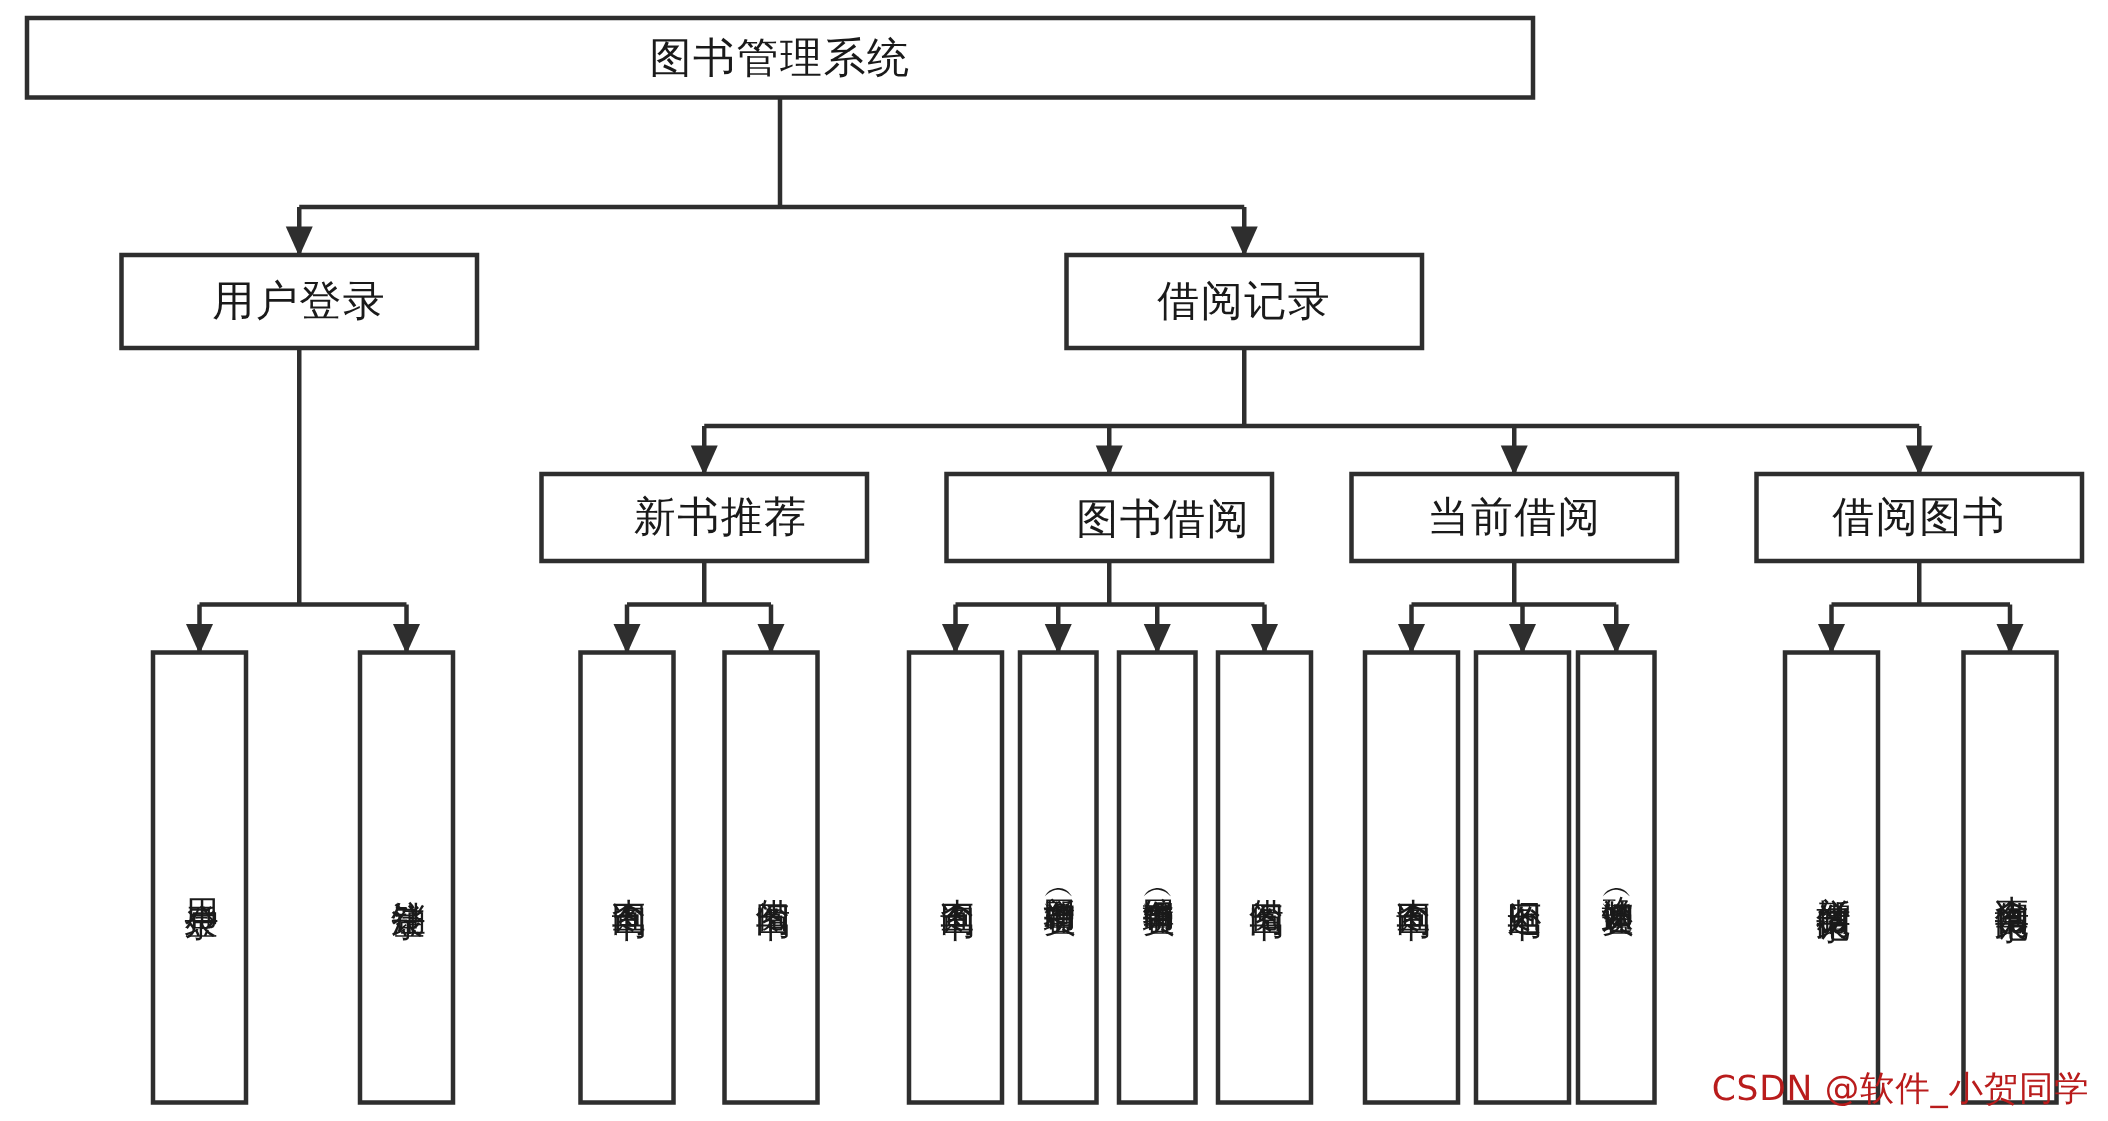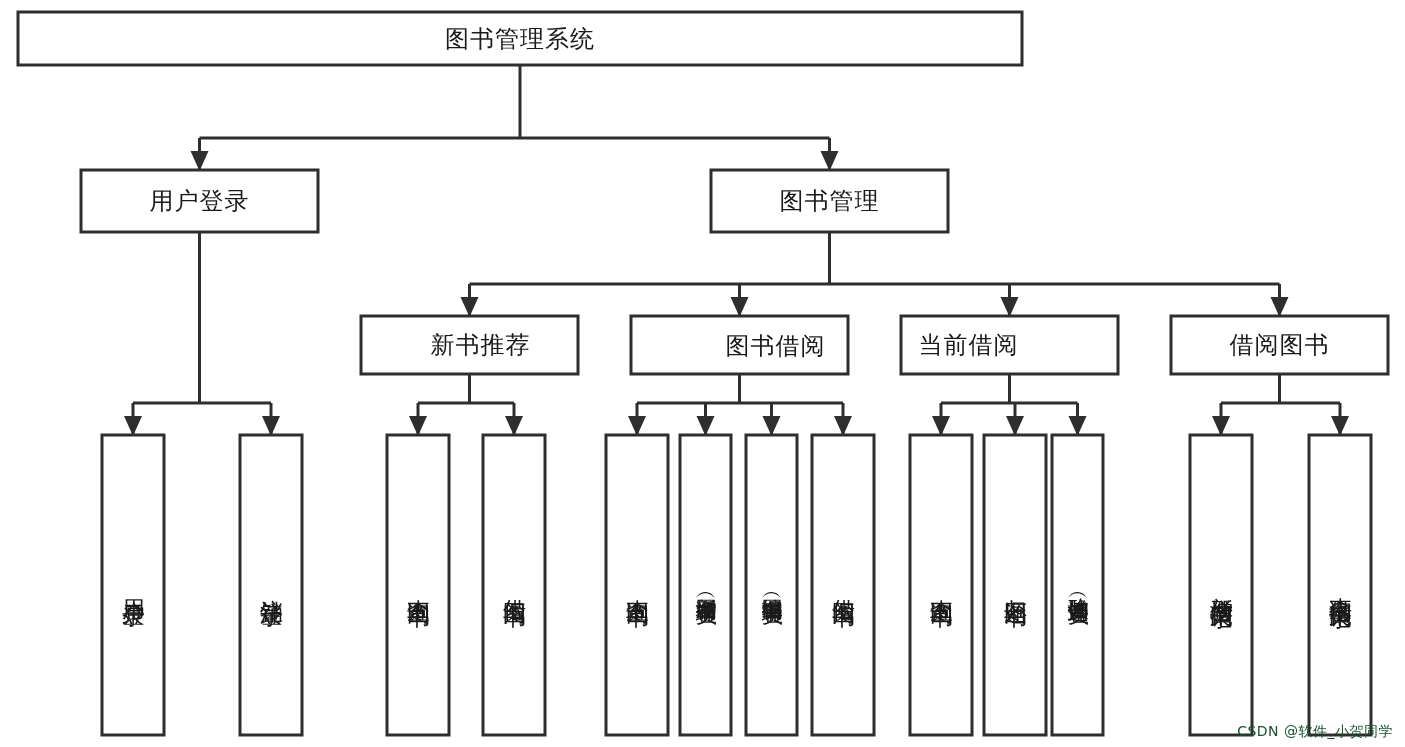--- a/index.html
+++ b/index.html
@@ -61,32 +61,32 @@
   }
   .hlabel-wrap {
     position: absolute;
     display: flex;
     align-items: center;
     justify-content: center;
     pointer-events: none;
   }
   .hlabel-text {
     font-family: Liberation Mono, monospace;
-    font-size: 24px;
+    font-size: 28px;
     color: #1a1a1a;
     letter-spacing: 1px;
     white-space: nowrap;
   }
   #watermark {
     position: absolute;
     right: 12px;
     bottom: 6px;
     font-family: "DejaVu Sans", "Liberation Sans", sans-serif;
-    font-size: 14px;
-    color: #14532d;
+    font-size: 23px;
+    color: #b91c1c;
     letter-spacing: 0.5px;
     white-space: nowrap;
   }
 </style>
 </head>
 <body>
 
 <div id="diagram-root">
 
   <svg class="diagram-canvas" viewBox="0 0 1405 747">
@@ -169,29 +169,29 @@
   </svg>
 
   <div id="label-layer">
       <div class="hlabel-wrap" style="left: 18px; top: 12px; width: 1004px; height: 53px;">
         <span class="hlabel-text">图书管理系统</span>
       </div>
       <div class="hlabel-wrap" style="left: 81px; top: 170px; width: 237px; height: 62px;">
         <span class="hlabel-text">用户登录</span>
       </div>
       <div class="hlabel-wrap" style="left: 711px; top: 170px; width: 237px; height: 62px;">
-        <span class="hlabel-text">图书管理</span>
+        <span class="hlabel-text">借阅记录</span>
       </div>
       <div class="hlabel-wrap" style="left: 361px; top: 316px; width: 239px; height: 58px;">
         <span class="hlabel-text">新书推荐</span>
       </div>
       <div class="hlabel-wrap" style="left: 667px; top: 316px; width: 217px; height: 60px;">
         <span class="hlabel-text">图书借阅</span>
       </div>
-      <div class="hlabel-wrap" style="left: 860px; top: 316px; width: 217px; height: 58px;">
+      <div class="hlabel-wrap" style="left: 901px; top: 316px; width: 217px; height: 58px;">
         <span class="hlabel-text">当前借阅</span>
       </div>
       <div class="hlabel-wrap" style="left: 1171px; top: 316px; width: 217px; height: 58px;">
         <span class="hlabel-text">借阅图书</span>
       </div>
       <div class="vlabel-wrap" style="left: 102px; top: 435px; width: 62px; height: 300px;">
         <span class="vlabel-text">用户登录</span>
       </div>
       <div class="vlabel-wrap" style="left: 240px; top: 435px; width: 62px; height: 300px;">
         <span class="vlabel-text">注销登录</span>

